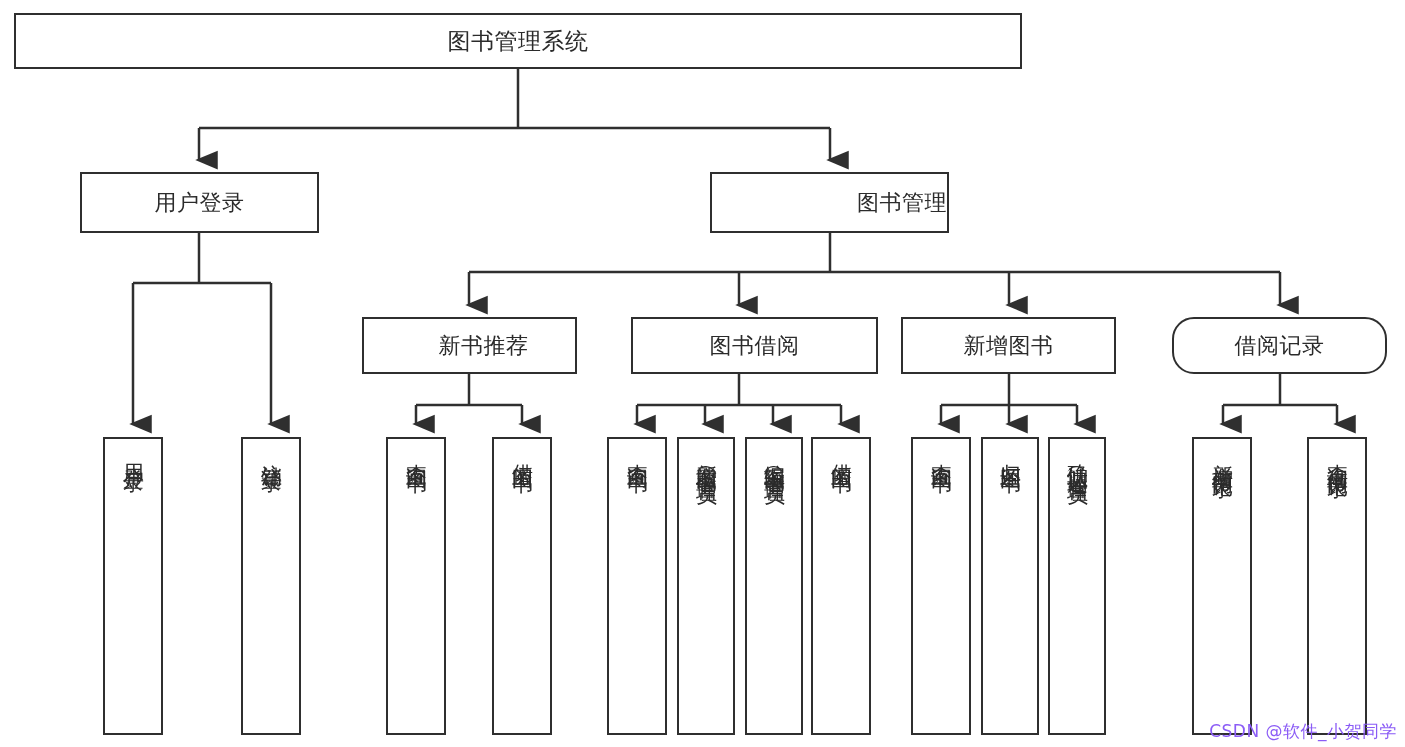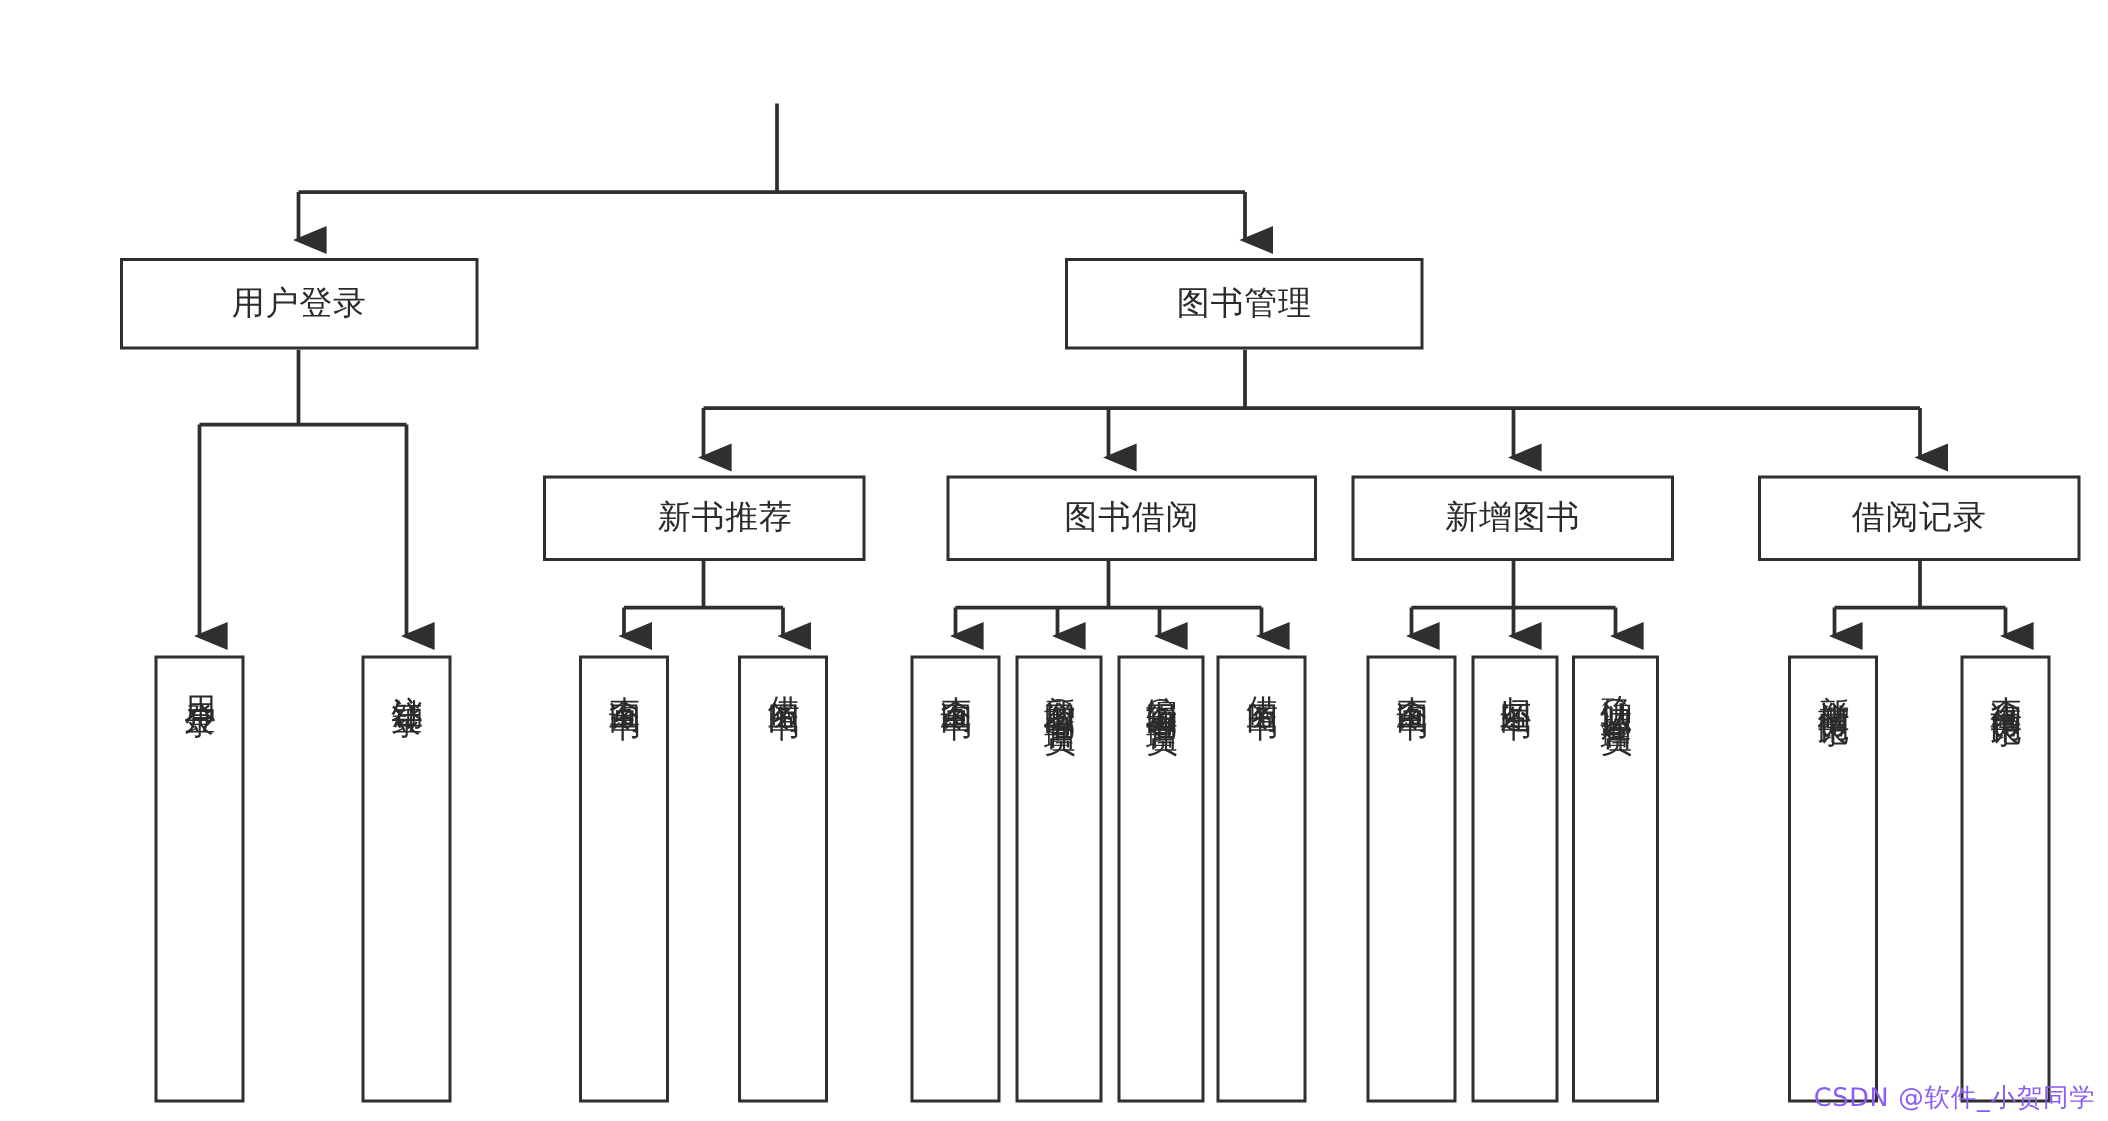--- a/index.html
+++ b/index.html
@@ -119,42 +119,45 @@
       <path d="M 1009 405 L 1009 424" marker-end="url(#arrow)"></path>
       <path d="M 1077 405 L 1077 424" marker-end="url(#arrow)"></path>
 
       <path d="M 1280 374 L 1280 405"></path>
       <path d="M 1223 405 L 1337 405"></path>
       <path d="M 1223 405 L 1223 424" marker-end="url(#arrow)"></path>
       <path d="M 1337 405 L 1337 424" marker-end="url(#arrow)"></path>
     </g>
   </svg>
 
+  <div class="node level1" style="left:14px; top:13px; width:1008px; height:56px;">
+    <span class="label">图书管理系统</span>
+  </div>
 
   <div class="node level2" style="left:80px; top:172px; width:239px; height:61px;">
     <span class="label">用户登录</span>
   </div>
 
-  <div class="node level2" style="left:710px; top:172px; width:239px; height:61px;">
+  <div class="node level2" style="left:710px; top:172px; width:239px; height:61px;justify-content:flex-end;">
     <span class="label">图书管理</span>
   </div>
 
   <div class="node level3" style="left:362px; top:317px; width:215px; height:57px;padding-left:28px;">
     <span class="label">新书推荐</span>
   </div>
 
   <div class="node level3" style="left:631px; top:317px; width:247px; height:57px;">
     <span class="label">图书借阅</span>
   </div>
 
   <div class="node level3" style="left:901px; top:317px; width:215px; height:57px;">
     <span class="label">新增图书</span>
   </div>
 
-  <div class="node level3" style="left:1172px; top:317px; width:215px; height:57px;">
+  <div class="node level3" style="left:1172px; top:317px; width:215px; height:57px;border-radius:22px;">
     <span class="label">借阅记录</span>
   </div>
 
   <div class="node vertical" style="left:103px; top:437px; width:60px; height:298px;">
     <span class="label">用户登录</span>
   </div>
 
   <div class="node vertical" style="left:241px; top:437px; width:60px; height:298px;">
     <span class="label">注销登录</span>
   </div>

